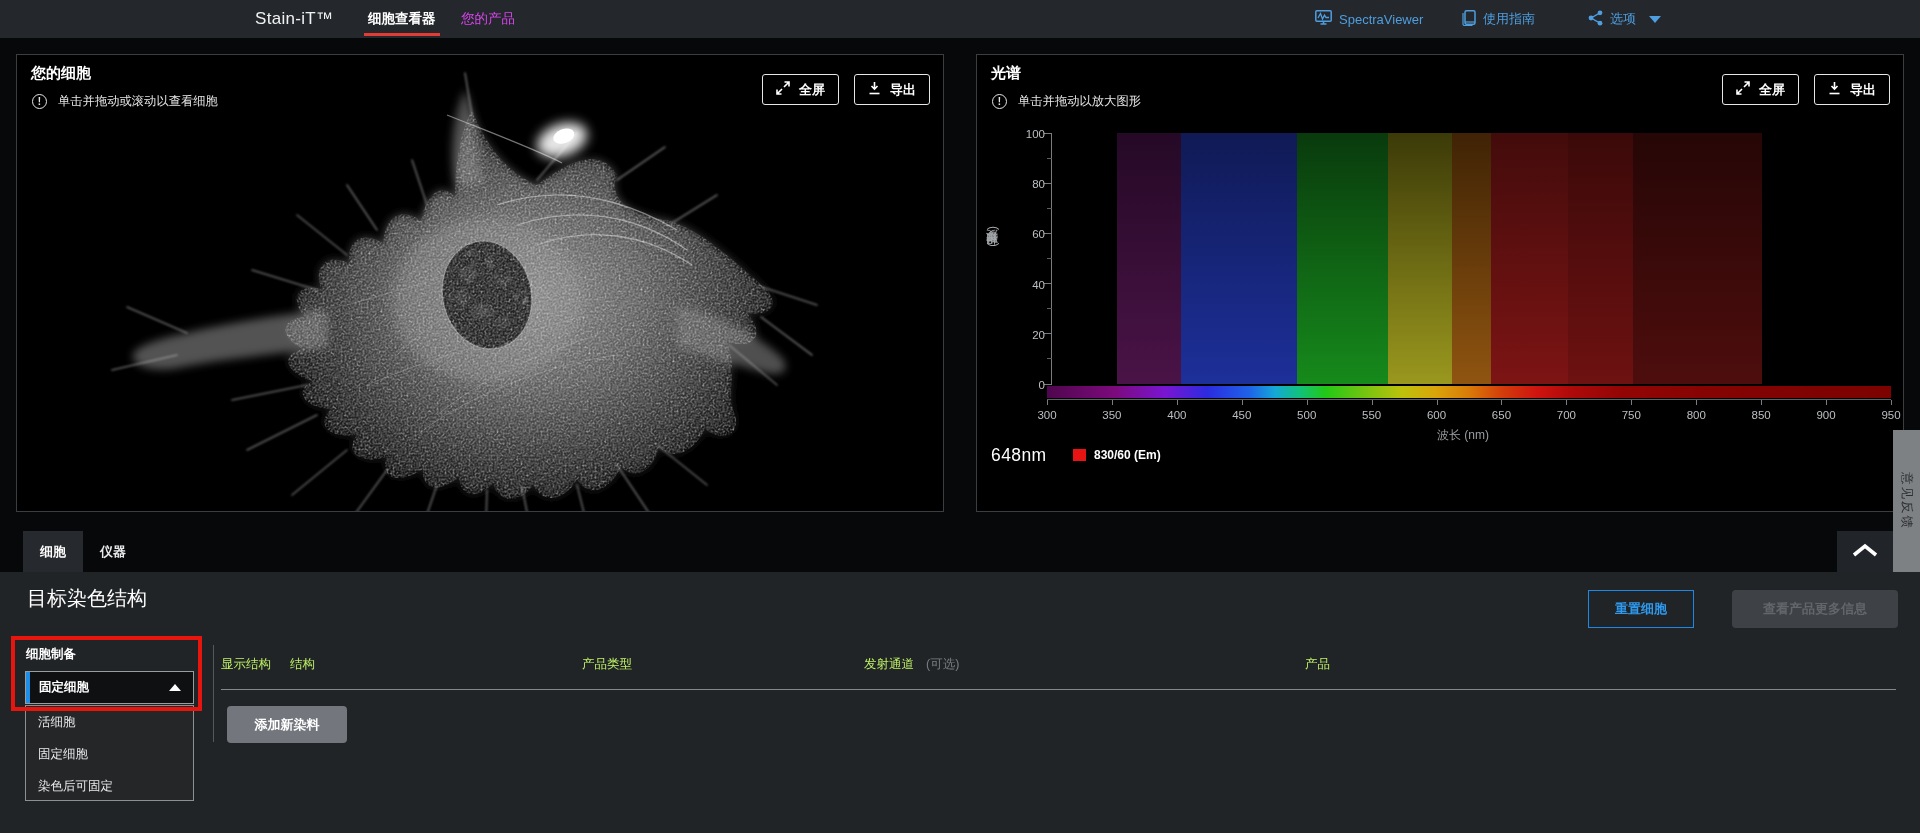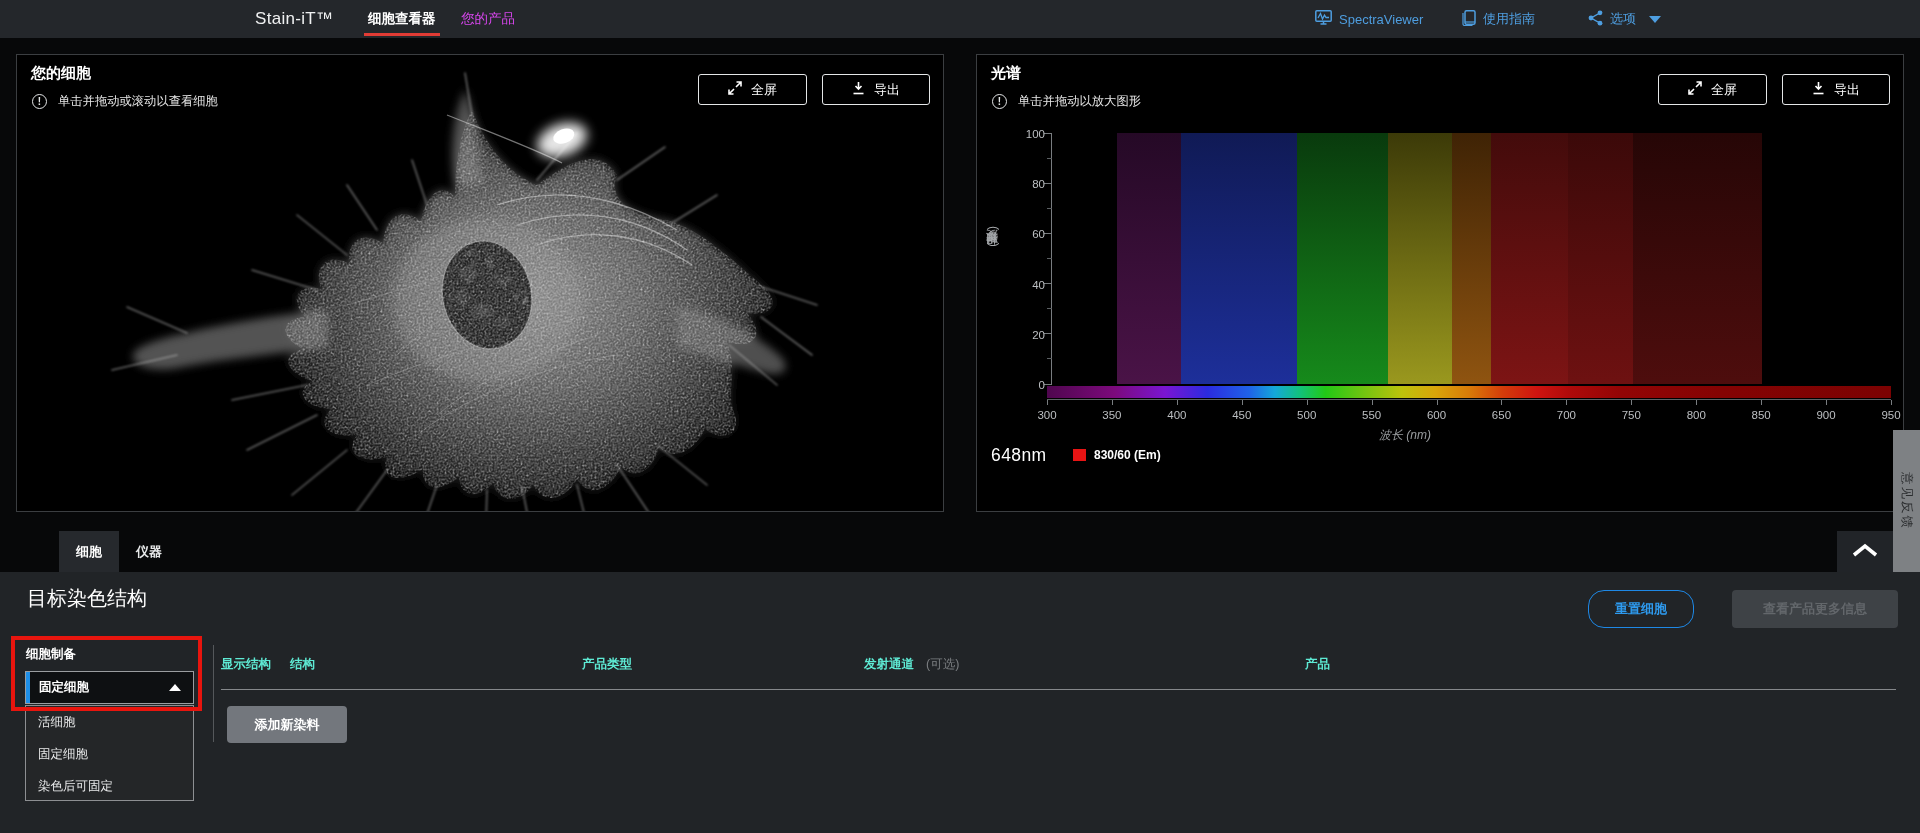--- a/index.html
+++ b/index.html
@@ -27,82 +27,82 @@
   .panel { position:absolute; top:54px; width:928px; height:458px; background:#000;
     border:1px solid #3b3e41; }
   .panel.cellp { left:16px; }
   .panel.specp { left:976px; }
   .panel-title { position:absolute; left:14px; top:9px; color:#fff; font-size:15px; font-weight:bold; }
   .panel-hint { position:absolute; left:15px; top:38px; display:flex; align-items:center; gap:11px; }
   .info-icon { width:15px; height:15px; border:1.4px solid #e4e6e7; border-radius:50%;
     color:#e4e6e7; font-size:10px; font-weight:bold; display:flex; align-items:center; justify-content:center; }
   .hint-text { color:#e5e5e5; font-size:12.3px; }
   .panel-btns { position:absolute; top:19px; right:13px; display:flex; gap:15px; }
-  .pbtn { display:flex; align-items:center; gap:9px; height:31px; padding:0 29px;
+  .pbtn { display:flex; align-items:center; gap:9px; height:31px; padding:0 13px;
     background:transparent; border:1px solid #e4e6e7; border-radius:3px;
-    color:#fff; font-size:13px; font-weight:normal; cursor:pointer;
+    color:#fff; font-size:13px; font-weight:bold; cursor:pointer;
     font-family:"Liberation Sans","DejaVu Sans",sans-serif; }
 
   .cell-svg { position:absolute; left:0; top:0; width:926px; height:456px; cursor:grab; }
 
   
   .y-title { position:absolute; left:7px; top:170px; writing-mode:vertical-rl; transform:rotate(180deg);
     color:#a6a9ac; font-size:12px; letter-spacing:1px; }
   .plot { position:absolute; left:74px; top:78px; width:840px; height:251px;
     border-left:1px solid #797d80; }
   .band { position:absolute; top:0; bottom:0; }
   .ytick { position:absolute; height:1px; background:#797d80; left:-8px; width:8px; }
   .ytick.minor { left:-5px; width:5px; background:#5c6063; }
   .ylab { position:absolute; right:846px; width:40px; text-align:right; color:#bcbfc2; font-size:11.5px; }
   .specbar { position:absolute; left:70px; top:331px; width:844px; height:12px; }
   .xaxisline { position:absolute; left:70px; top:344px; width:844px; height:1px; background:#5c6063; }
   .xtickwrap { position:absolute; left:70px; top:344px; width:844px; height:30px; }
   .xtick { position:absolute; top:1px; width:1px; height:5px; background:#797d80; }
   .xlab { position:absolute; top:10px; width:44px; margin-left:-22px; text-align:center; color:#bcbfc2; font-size:11.5px; }
-  .x-title { position:absolute; left:402px; top:372px; width:140px; text-align:left; color:#9a9da0; font-size:12px;font-style:italic; }
+  .x-title { position:absolute; left:372px; top:372px; width:140px; text-align:right; color:#9a9da0; font-size:12px; }
   .exc-label { position:absolute; left:14px; top:390px; color:#fff; font-size:17.5px; letter-spacing:.4px; }
   .legend { position:absolute; left:96px; top:393px; display:flex; align-items:center; gap:8px; }
   .legend .swatch { width:13px; height:12px; }
   .legend .ltext { color:#fff; font-size:12px; font-weight:bold; }
 
   
   .tabbar { position:absolute; left:0; top:531px; width:1920px; height:41px; }
   .tab { position:absolute; top:0; height:41px; padding:16px 17px; display:flex; align-items:center;
-    color:#e7e9ea; font-size:13px; font-weight:bold; cursor:pointer;margin-left:36px; }
+    color:#e7e9ea; font-size:13px; font-weight:bold; cursor:pointer; }
   .tab.active { background:#26292d; color:#fff; }
   .collapse-btn { position:absolute; left:1837px; top:0; width:56px; height:41px; background:#212428;
     border:none; display:flex; align-items:center; justify-content:center; cursor:pointer; }
 
   .feedback { position:absolute; left:1893px; top:430px; width:27px; height:142px; background:#7e8184;
     color:#2b2d2f; font-size:12.5px; writing-mode:vertical-rl; text-orientation:sideways;
     display:flex; align-items:center; justify-content:center; letter-spacing:2px; cursor:pointer; z-index:30; }
 
   
   .bottom { position:absolute; left:0; top:572px; width:1920px; height:261px; background:#212427; }
   .heading { position:absolute; left:27px; top:13px; color:#fdfdfd; font-size:20px; font-weight:normal; }
   .reset-btn { position:absolute; left:1588px; top:18px; width:106px; height:38px; background:transparent;
-    border:1px solid #1e88e5; border-radius:16px; color:#2e9bf0; font-size:13px; font-weight:bold; cursor:pointer;
+    border:1px solid #1e88e5; border-radius:0; color:#2e9bf0; font-size:13px; font-weight:bold; cursor:pointer;
     font-family:"Liberation Sans","DejaVu Sans",sans-serif; }
   .moreinfo-btn { position:absolute; left:1732px; top:18px; width:166px; height:38px; background:#3e4246;
     border:none; border-radius:4px; color:#63676b; font-size:13px; font-weight:bold;
     font-family:"Liberation Sans","DejaVu Sans",sans-serif; }
   .prep-label { position:absolute; left:26px; top:74px; color:#fff; font-size:12.5px; font-weight:bold; }
   .select { position:absolute; left:25px; top:99px; width:169px; height:33px; background:#0e1012;
     border:1px solid #9a9da0; display:flex; align-items:center; cursor:pointer; }
   .select .accent { position:absolute; left:0; top:0; bottom:0; width:4px; background:#1e8fe8; }
   .select .value { margin-left:13px; color:#fff; font-size:12.5px; font-weight:bold; }
   .select .arrow-up { position:absolute; right:12px; width:0; height:0;
     border-left:6px solid transparent; border-right:6px solid transparent; border-bottom:7px solid #fff; }
   .options { position:absolute; left:25px; top:133px; width:169px; height:96px; background:#242628;
     border:1px solid #8d8f92; z-index:10; }
   .option { height:32px; display:flex; align-items:center; padding-left:12px; color:#e8e9ea; font-size:12.5px; cursor:pointer; }
   .red-box { position:absolute; left:11px; top:636px; width:191px; height:75px;
     border:4px solid #e8150e; z-index:20; pointer-events:none; }
   .vdivider { position:absolute; left:213px; top:73px; width:1px; height:97px; background:#55585b; }
-  .th { position:absolute; top:84px; color:#5eead4; font-size:12.5px; font-weight:bold; }
+  .th { position:absolute; top:84px; color:#bef264; font-size:12.5px; font-weight:normal; }
   .th.dim { color:#7c7f82; font-weight:normal; }
   .header-line { position:absolute; left:221px; top:117px; width:1675px; height:1px; background:#85888b; }
   .adddye-btn { position:absolute; left:227px; top:134px; width:120px; height:37px; background:#73777d;
     border:none; border-radius:4px; color:#fff; font-size:13px; font-weight:bold; cursor:pointer;
     font-family:"Liberation Sans","DejaVu Sans",sans-serif; }
 </style>
 </head>
 <body>
 
 <div class="page">

